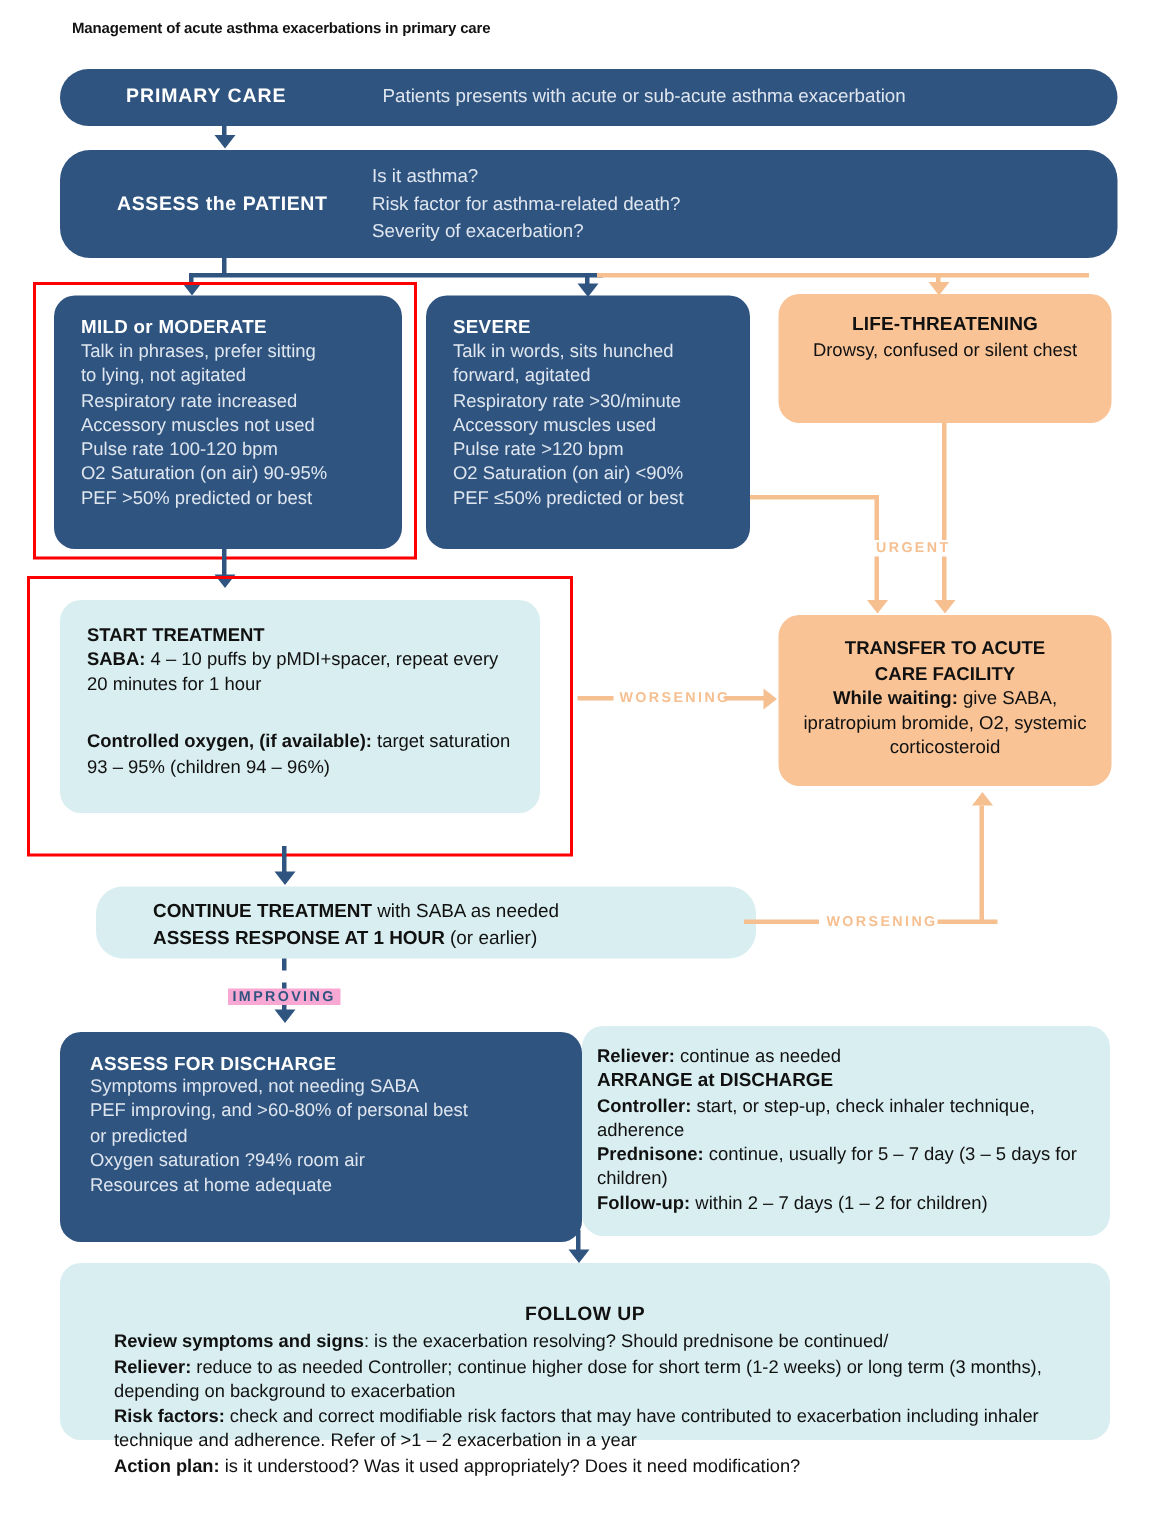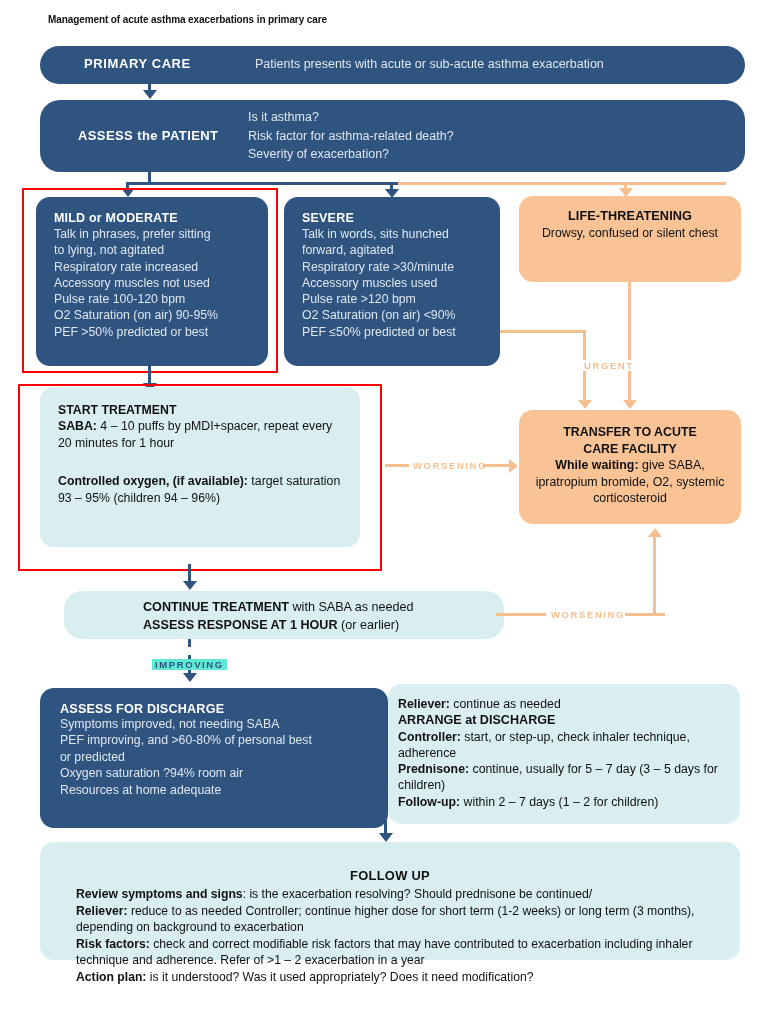--- a/index.html
+++ b/index.html
@@ -57,29 +57,29 @@
   #life-box{left:519px;top:196px;width:222px;height:86px;}
 
   .sev-inner{padding:14px 12px 0 18px;}
   .sev-inner .hd{font-size:12.5px;letter-spacing:.2px;margin-bottom:1px;}
   .sev-inner .bd{font-size:12.3px;line-height:16.3px;}
 
   #life-box .life-inner{padding:13px 16px 0 16px;text-align:center;}
   #life-box .hd{font-size:12.7px;letter-spacing:.1px;color:#111;}
   #life-box .bd{font-size:12.3px;line-height:16.5px;color:#111;margin-top:2px;}
 
-  #start-treatment{left:40px;top:387px;width:320px;height:160px;}
+  #start-treatment{left:40px;top:400px;width:320px;height:142px;}
   #start-treatment .st-inner{padding:15px 16px 0 18px;font-size:12.3px;line-height:16.4px;color:#111;}
   #start-treatment .st-inner .ln{margin-bottom:0;}
   #start-treatment .gap{height:11px;}
 
   #transfer-box{left:519px;top:410px;width:222px;height:114px;}
   #transfer-box .tr-inner{padding:14px 14px 0 14px;text-align:center;font-size:12.4px;line-height:16.6px;color:#111;}
 
-  #continue-box{left:64px;top:591px;width:440px;height:48px;border-radius:18px;padding-left:41px;}
+  #continue-box{left:64px;top:591px;width:440px;height:48px;border-radius:18px;}
   #continue-box .ct-inner{padding:7px 0 0 38px;font-size:12.6px;line-height:18px;color:#111;}
 
   #assess-discharge{left:40px;top:688px;width:348px;height:140px;}
   #assess-discharge .ad-inner{padding:14px 10px 0 20px;}
   #assess-discharge .hd{font-size:12.6px;letter-spacing:.2px;color:#ffffff;}
   #assess-discharge .bd{font-size:12.3px;line-height:16.4px;color:#dfe6ef;}
 
   #arrange-discharge{left:388px;top:684px;width:352px;height:140px;}
   #arrange-discharge .ar-inner{padding:12px 12px 0 10px;font-size:12.3px;line-height:16.3px;color:#111;}
 
@@ -230,21 +230,21 @@
 
   <div class="oline" style="left:496px;top:613px;width:50px;height:3px;"></div>
   <div class="oline" style="left:625px;top:613px;width:40px;height:3px;"></div>
   <div class="oline" style="left:653px;top:537px;width:3px;height:79px;"></div>
   <div class="oarrow-u" style="left:648px;top:528px;"></div>
   <div class="conn-label lbl-orange" style="left:551px;top:609px;">WORSENING</div>
 
   <div class="line" style="left:188px;top:639px;width:3px;height:8px;"></div>
   <div class="line" style="left:188px;top:655px;width:3px;height:20px;"></div>
   <div class="arrow-d" style="left:183px;top:673px;"></div>
-  <div class="conn-label lbl-navy" style="left:152px;top:659px;background:#5eead4;padding:0 3px;text-align:right;">IMPROVING</div>
+  <div class="conn-label lbl-navy" style="left:152px;top:659px;background:#f9a8d4;padding:0 3px;text-align:right;">IMPROVING</div>
 
   <div class="abs box navy" id="assess-discharge">
     <div class="ad-inner">
       <div class="hd">ASSESS FOR DISCHARGE</div>
       <div class="bd">
         <div>Symptoms improved, not needing SABA</div>
         <div>PEF improving, and &gt;60-80% of personal best</div>
         <div>or predicted</div>
         <div>Oxygen saturation ?94% room air</div>
         <div>Resources at home adequate</div>

